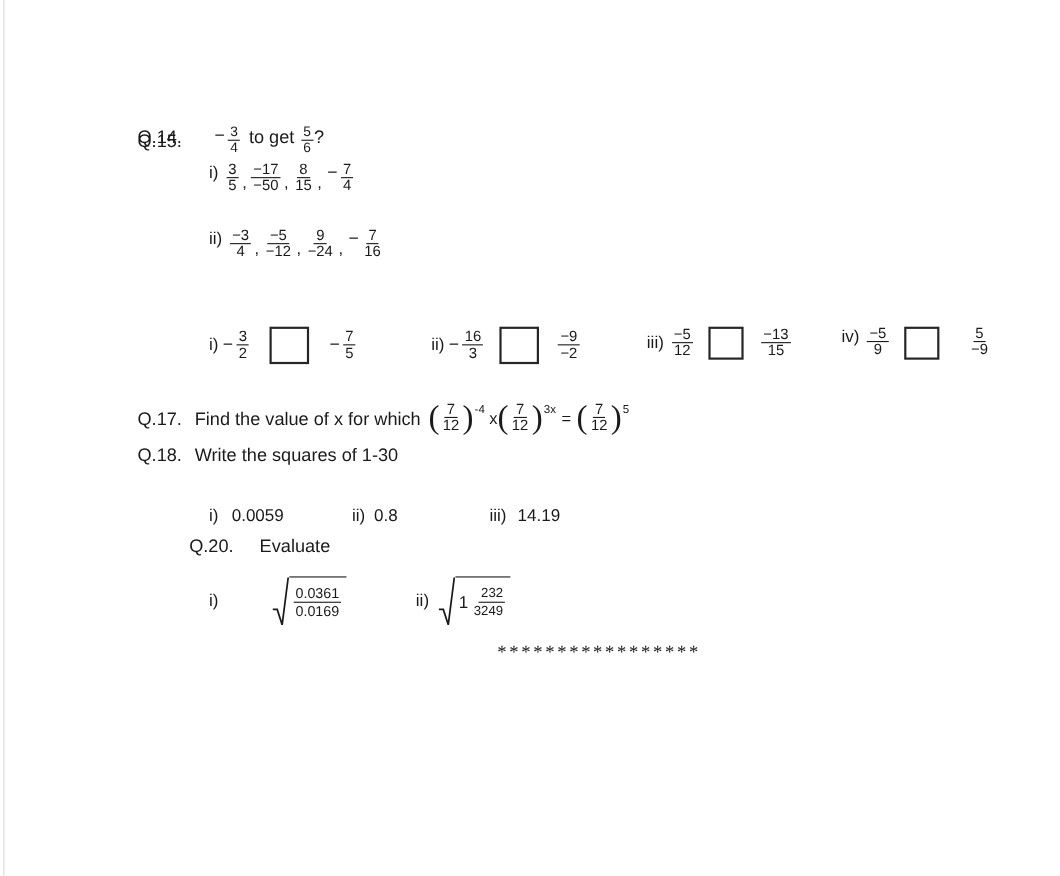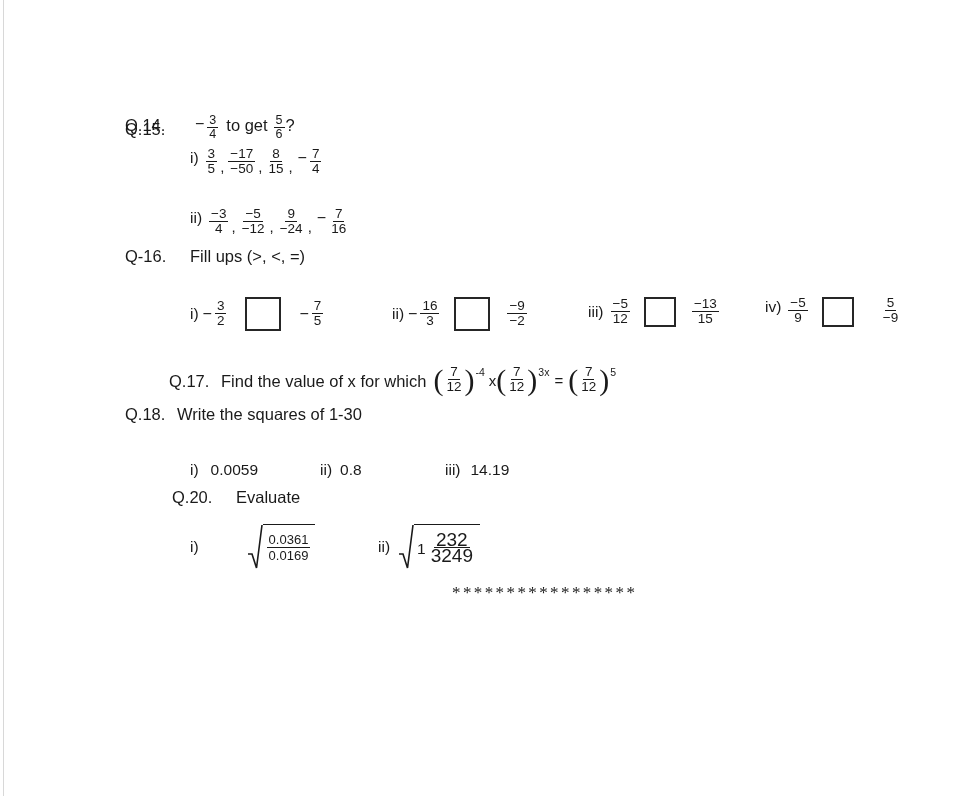--- a/index.html
+++ b/index.html
@@ -203,24 +203,20 @@
       <span class="den">−24</span>
     </span>
     <span class="comma">,</span>
     <span class="neg" style="margin-left:2px; margin-top:1px;">−</span>
     <span class="frac big">
       <span class="num">7</span>
       <span class="den">16</span>
     </span>
   </div>
 
-  <div class="row" style="left:125px; top:246px;">
-    <span class="qlabel" style="width:65px; display:inline-block;">Q-16.</span>
-    <span class="qtext">Fill ups (&gt;, &lt;, =)</span>
-  </div>
 
   <div class="row" style="left:190px; top:297px; align-items:center;">
     <span class="sub-label">i)</span>
     <span class="neg" style="margin-left:4px;">−</span>
     <span class="frac big">
       <span class="num">3</span>
       <span class="den">2</span>
     </span>
     <span class="box" style="width:36px; height:34px; margin:0 18px;"></span>
     <span class="neg">−</span>
@@ -269,21 +265,21 @@
     </span>
     <span class="box" style="width:32px; height:30px; margin:0 13px;"></span>
     <span class="neg"></span>
     <span class="frac big" style="margin-left:12px;">
       <span class="num">5</span>
       <span class="den">−9</span>
     </span>
   </div>
 
   <div class="row" style="left:125px; top:366px; align-items:center;">
-    <span class="qlabel" style="width:52px; display:inline-block;margin-left:44px;">Q.17.</span>
+    <span class="qlabel" style="width:52px; display:inline-block;">Q.17.</span>
     <span class="qtext">Find the value of x for which</span>
 
     <span class="paren-pow" style="margin-left:7px;">
       <span class="paren">(</span>
       <span class="frac big">
         <span class="num">7</span>
         <span class="den">12</span>
       </span>
       <span class="paren">)</span>
       <span class="sup">-4</span>
@@ -358,21 +354,21 @@
   <div class="row" style="left:378px; top:524px; align-items:center;">
     <span class="sub-label">ii)</span>
     <span class="radical" style="margin-left:8px;">
       <span class="rad-sign">
         <svg width="16" height="46" viewBox="0 0 16 46" aria-hidden="true">
           <path d="M1 30 L5 30 L9.5 44 L15 1" stroke="#1a1a1a" stroke-width="1.6" fill="none" stroke-linejoin="miter"></path>
         </svg>
       </span>
       <span class="rad-body">
         <span class="mixed-whole">1</span>
-        <span class="frac" style="font-size:19px; line-height:15px;">
+        <span class="frac" style="font-size:12px; line-height:15px;align-items:flex-end;">
           <span class="num">232</span>
           <span class="den">3249</span>
         </span>
       </span>
     </span>
   </div>
 
   <div class="stars" style="left:452px; top:583px;">*****************</div>
 
 </div>

